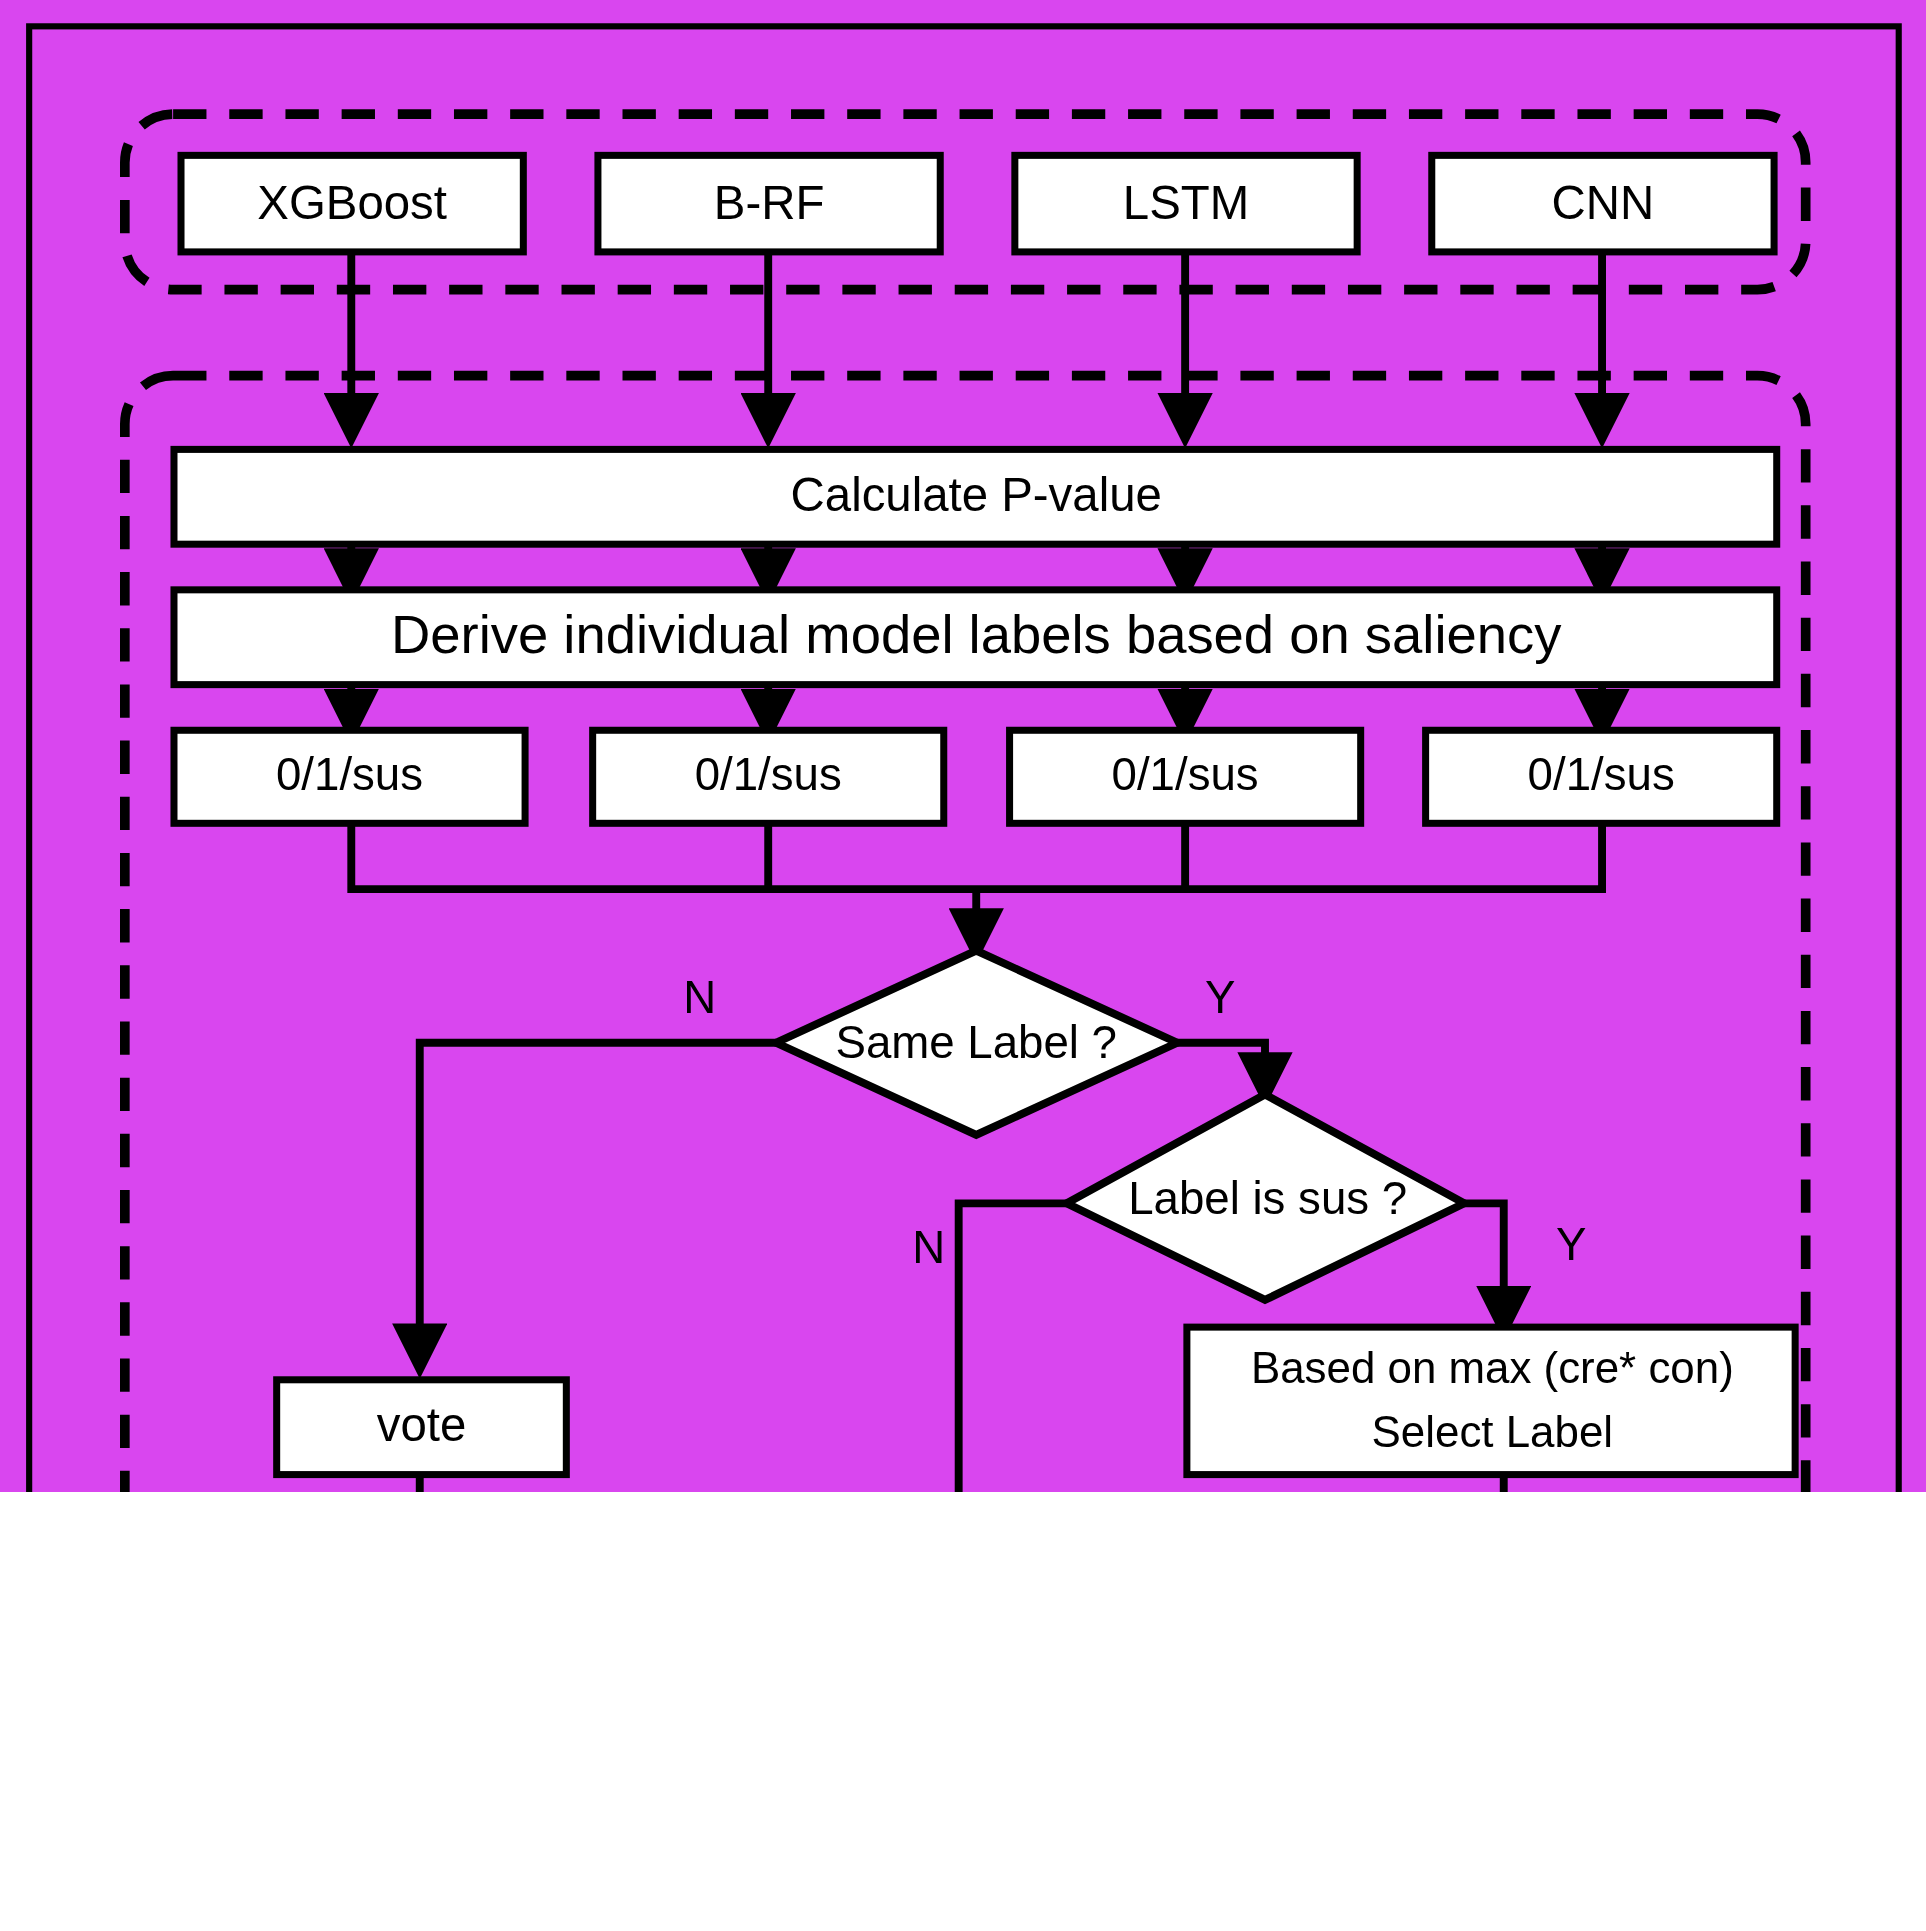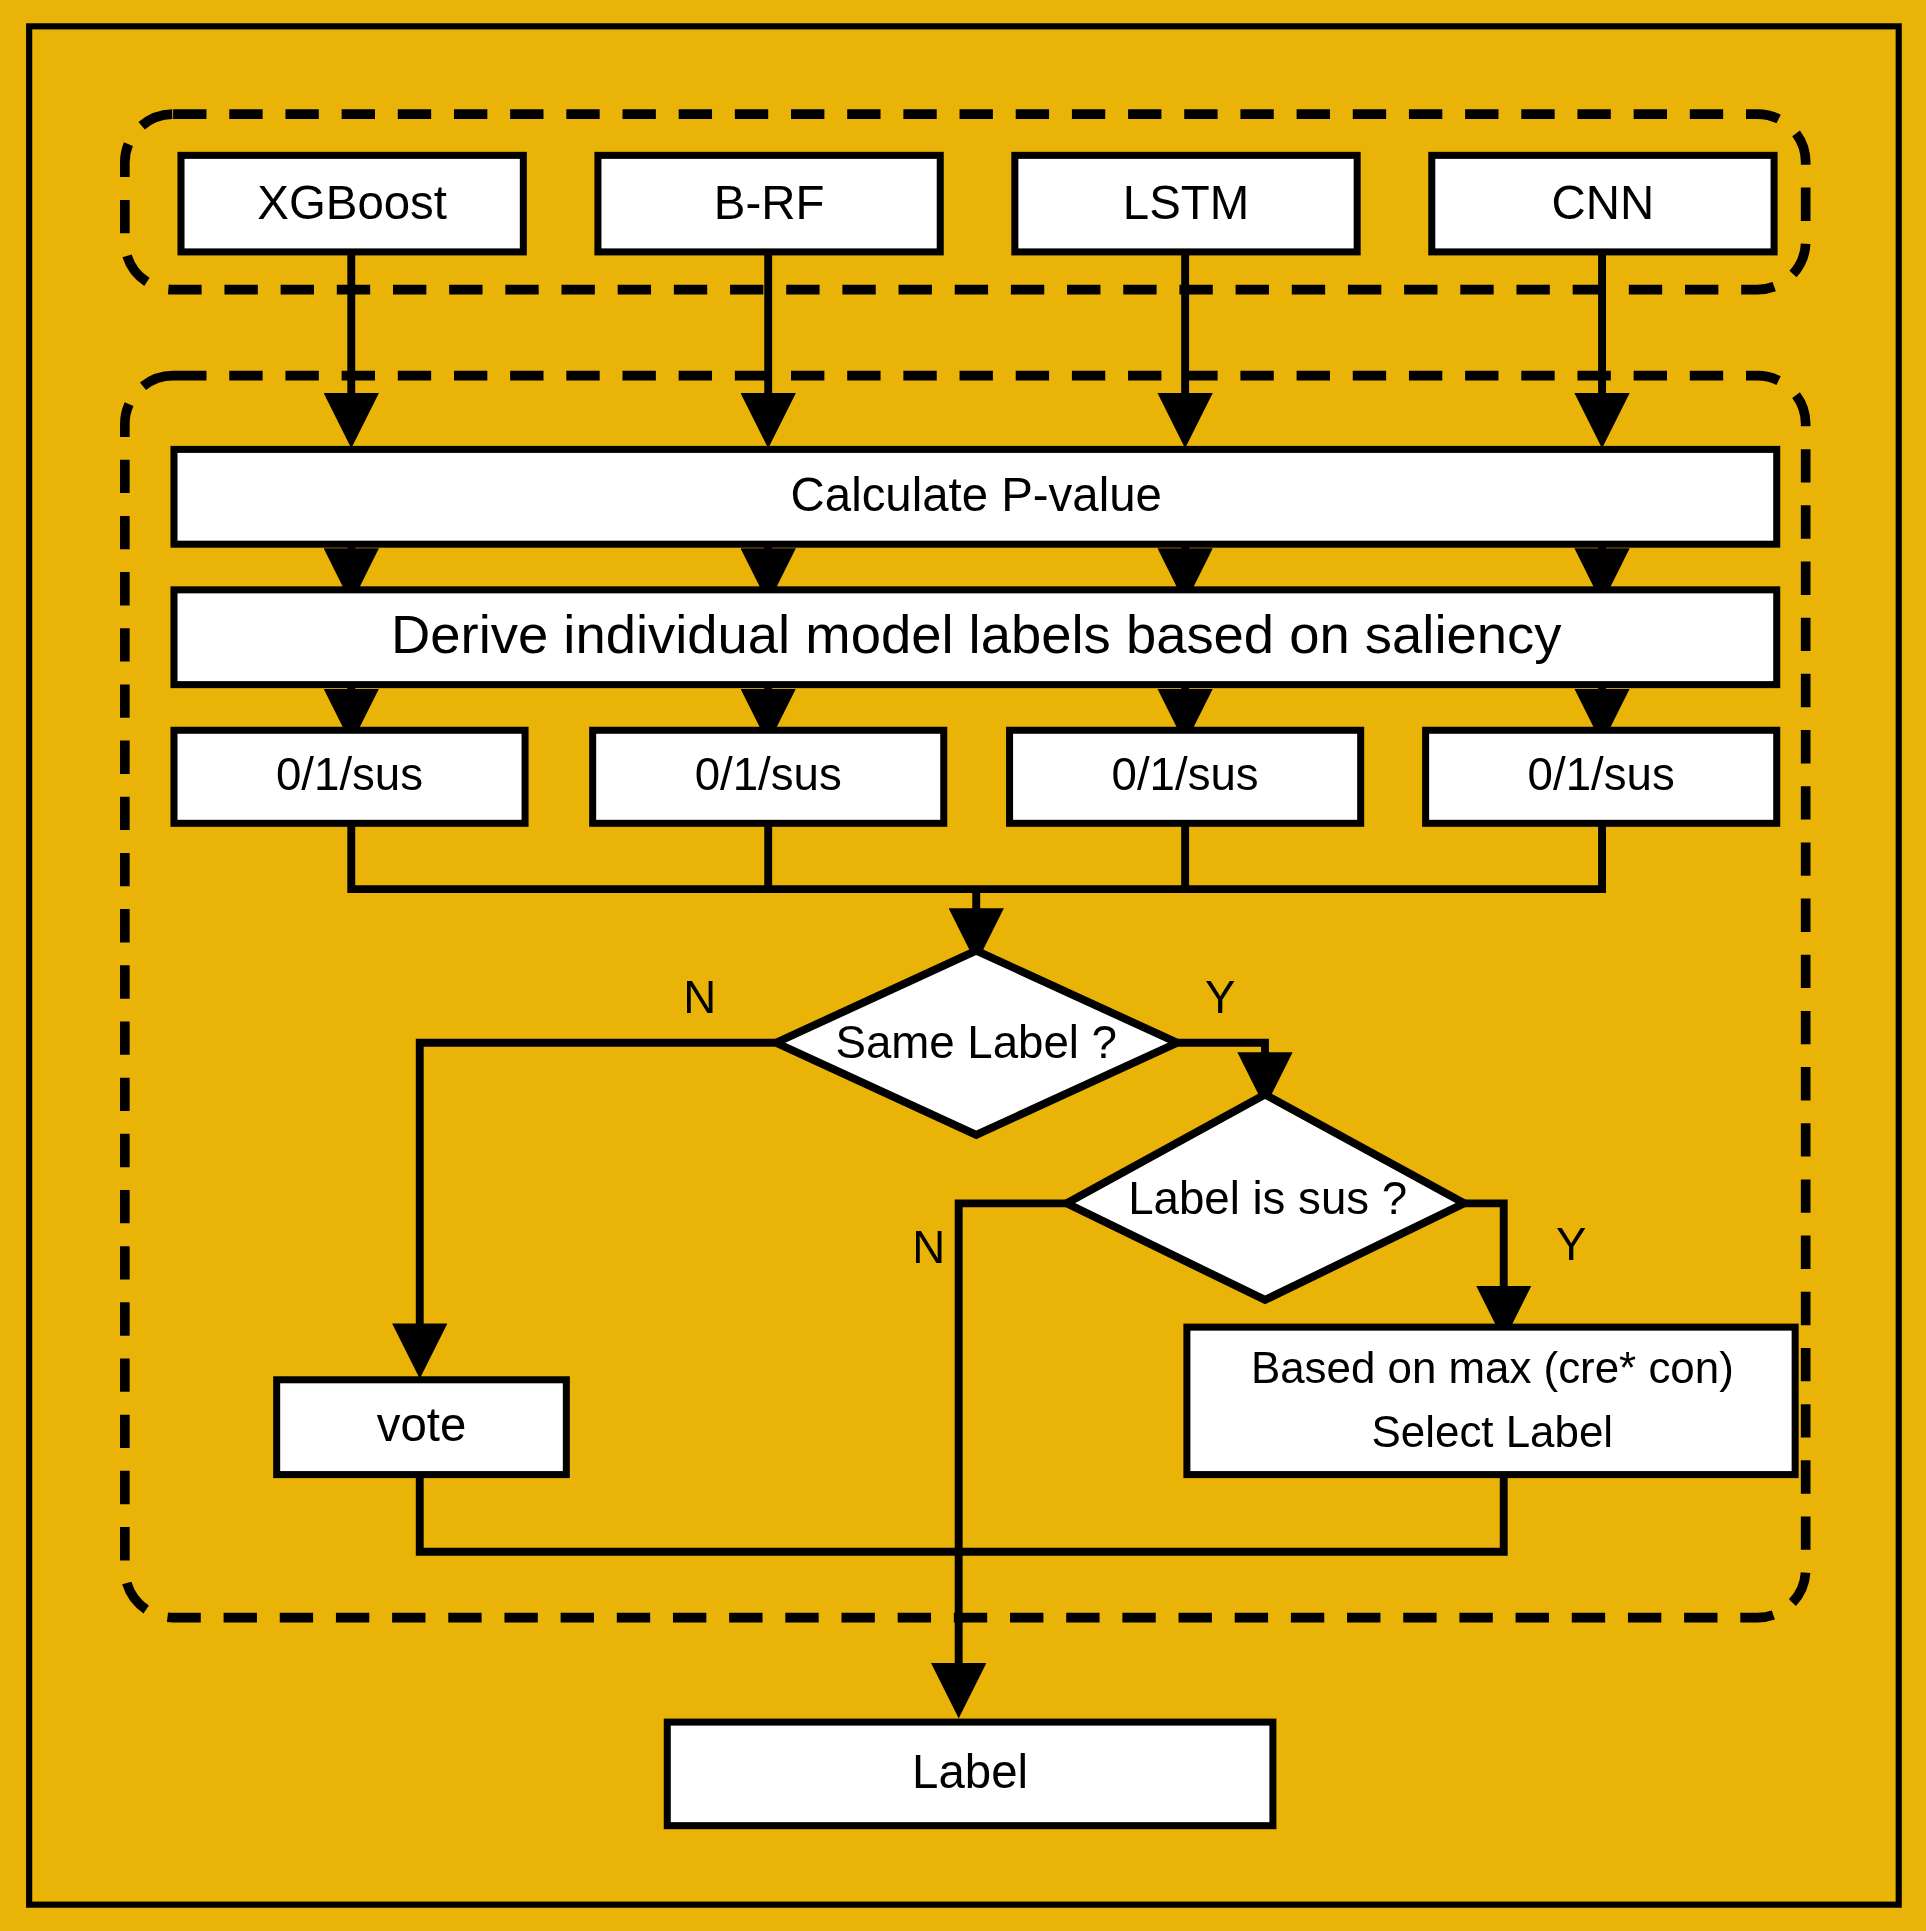--- a/index.html
+++ b/index.html
@@ -6,22 +6,22 @@
     margin: 0;
     padding: 0;
     background: #ffffff;
   }
   body {
     font-family: "Liberation Sans", sans-serif;
   }
   #stage {
     position: relative;
     width: 1927px;
-    height: 1931px;
-    background: #eab308;
+    height: 1492px;
+    background: #d946ef;
     overflow: hidden;
   }
   #flow-svg {
     position: absolute;
     left: 0;
     top: 0;
     width: 1927px;
     height: 1931px;
   }
   .node-text {

